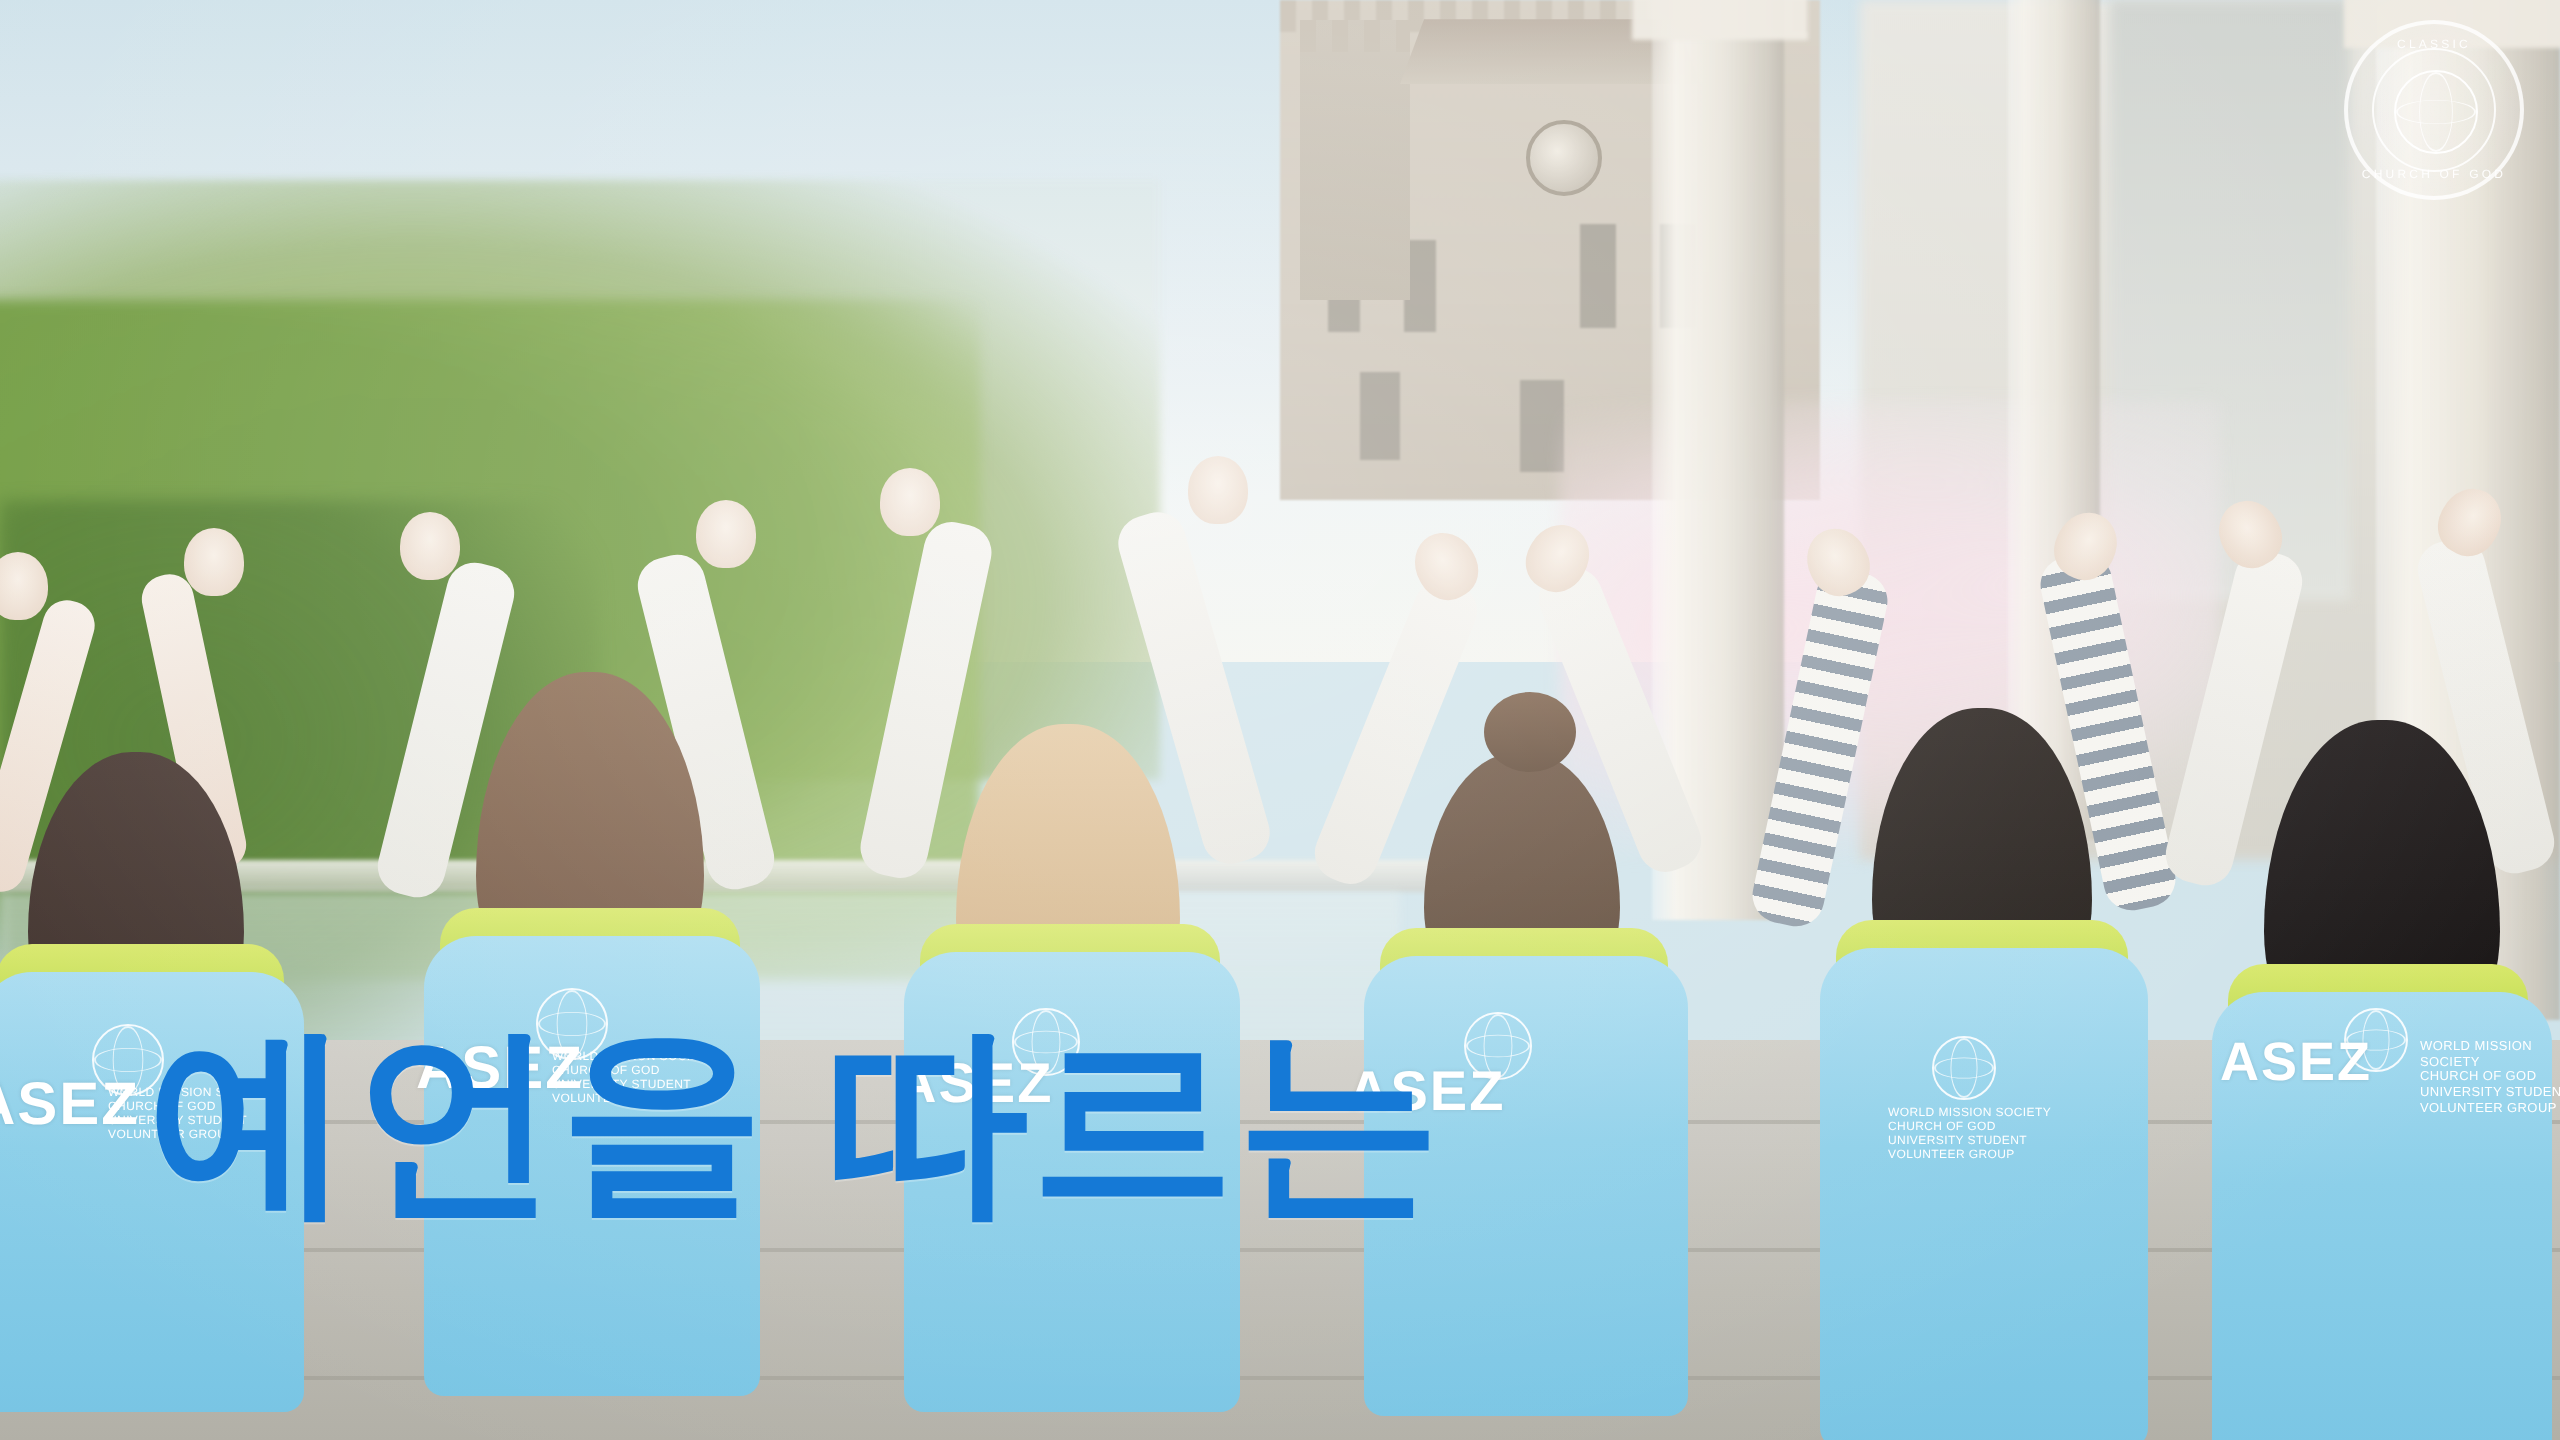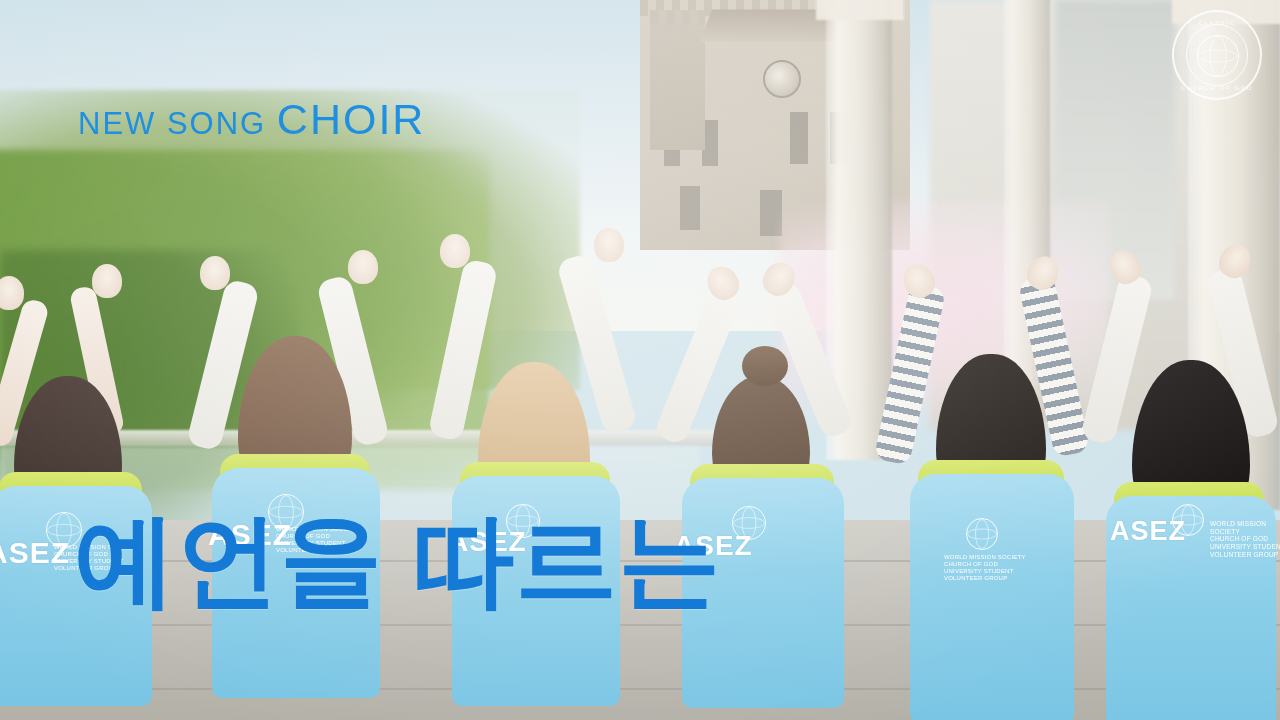--- a/index.html
+++ b/index.html
@@ -424,23 +424,20 @@
     <div class="asez-sub" style="left:130px; top:272px; font-size:6.5px;">
       <div>WORLD MISSION SOCIETY</div>
       <div>CHURCH OF GOD</div>
       <div>UNIVERSITY STUDENT</div>
       <div>VOLUNTEER GROUP</div>
     </div>
   </div>
 
   <div class="haze"></div>
 
-  <div class="kicker">
-    <span class="small">NEW SONG </span><span class="big">CHOIR</span>
-  </div>
 
   <div class="title-ko">
     <div>예언을 따르는</div>
     
   </div>
 
 
   <div class="seal">
     <div class="seal-inner"></div>
     <div class="seal-globe"></div>

